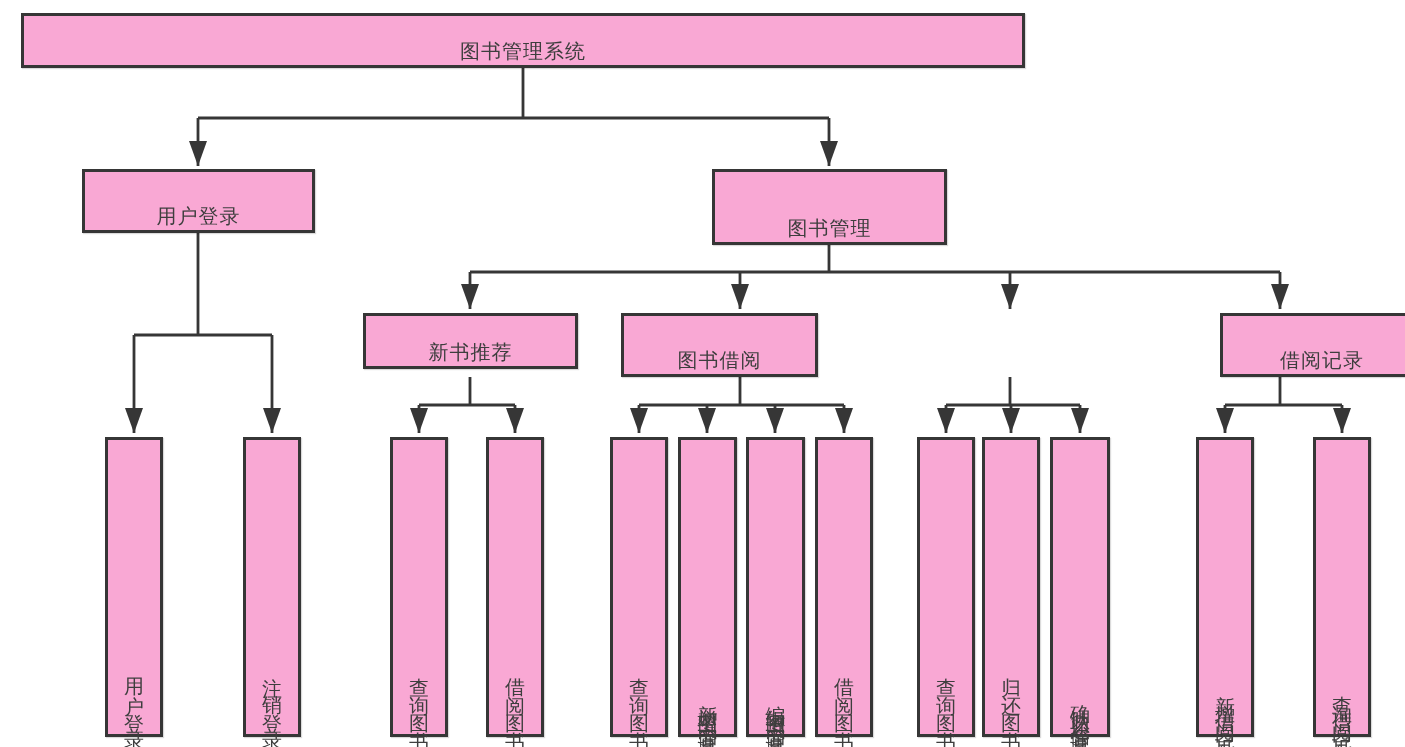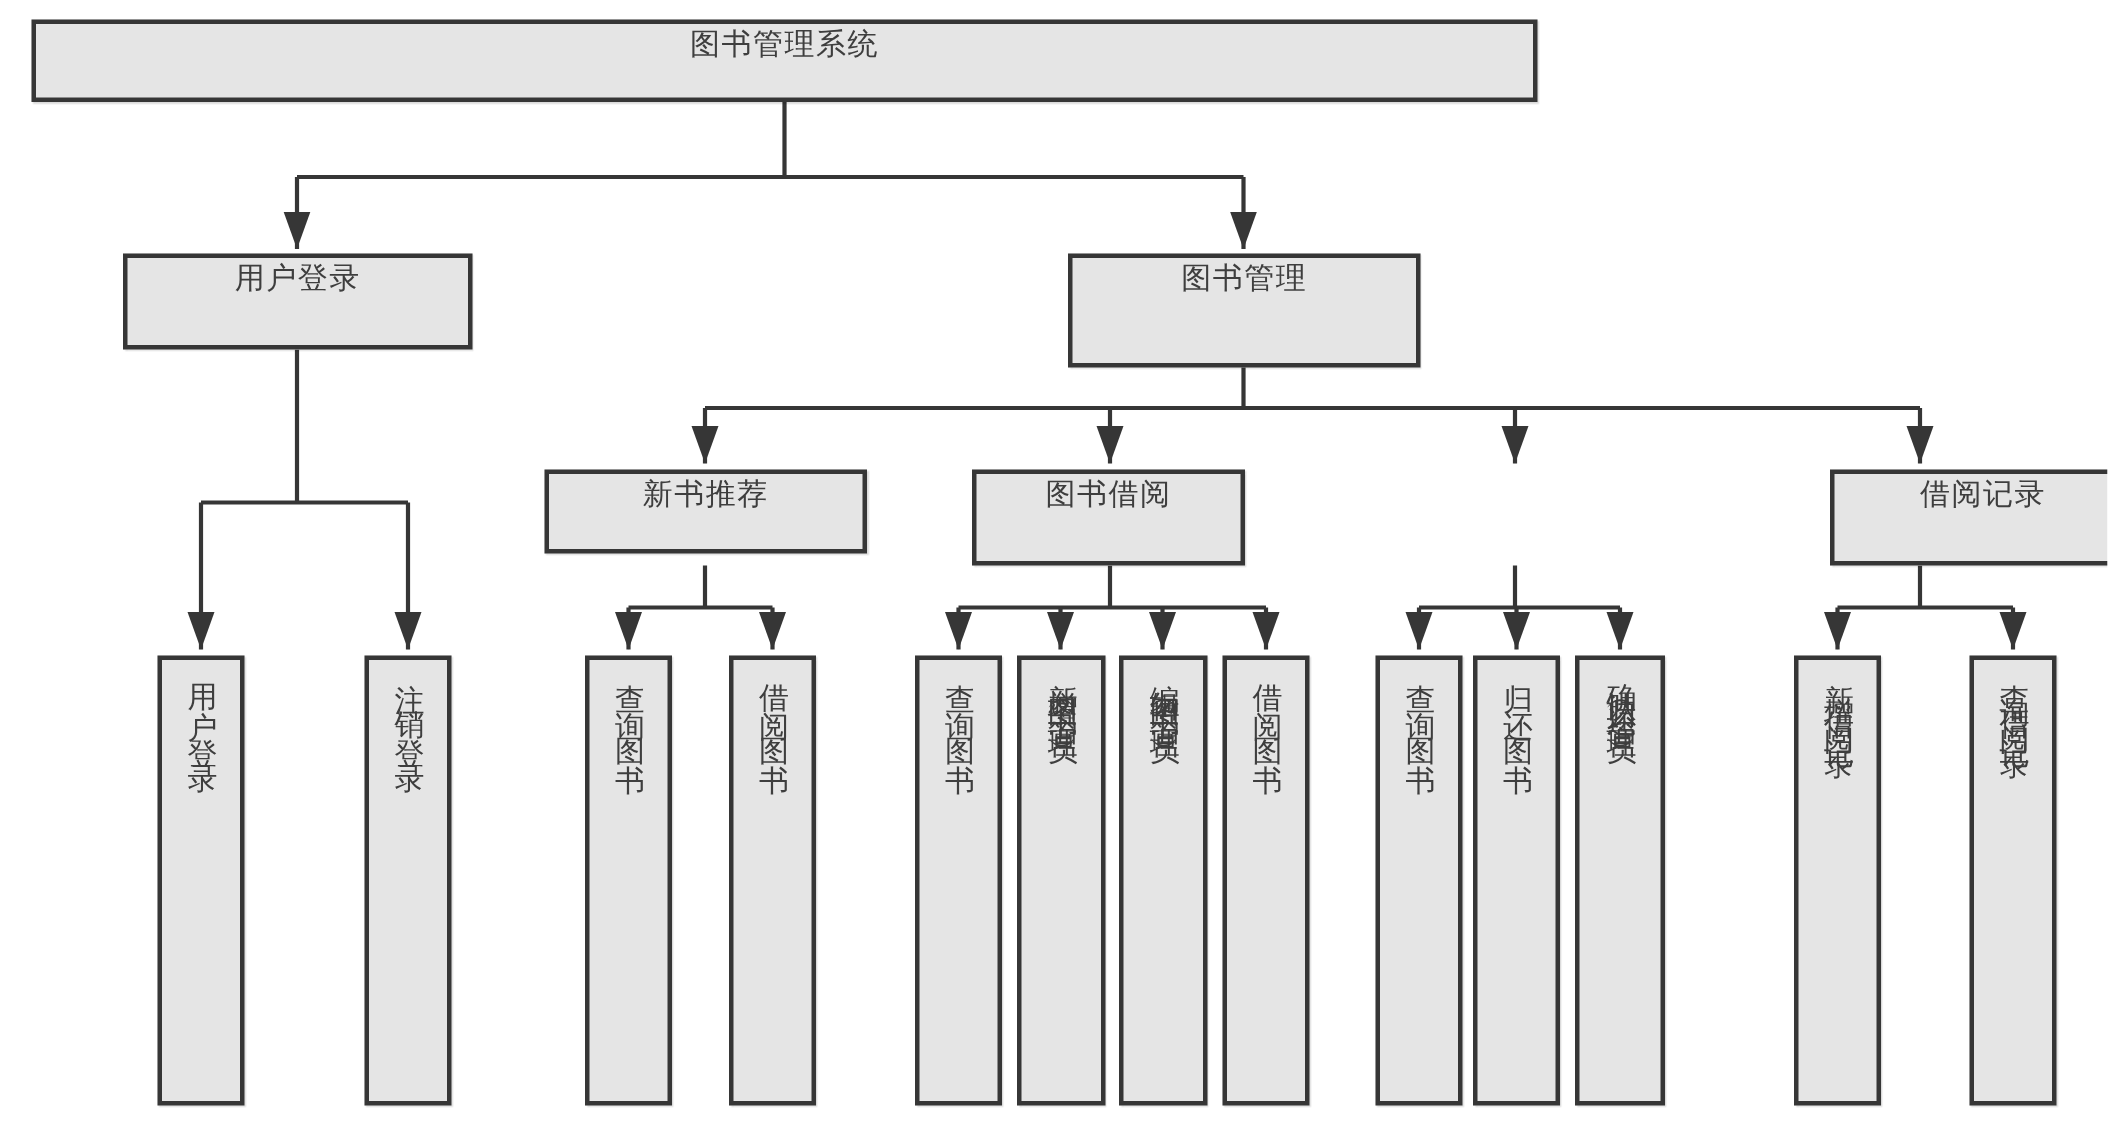--- a/index.html
+++ b/index.html
@@ -23,25 +23,25 @@
   }
   .c {
     stroke: #363636;
     stroke-width: 2.8;
     fill: none;
   }
   .arr { marker-end: url(#arw); }
   .box {
     position: absolute;
     box-sizing: border-box;
-    background: #e5e5e5;
+    background: #f9a8d4;
     border: 3px solid #363636;
     color: #3e3e3e;
     display: flex;
-    align-items: flex-start;
+    align-items: flex-end;
     justify-content: center;
     box-shadow: 1px 1px 1px rgba(0,0,0,0.14);
   }
   .h  { font-size: 20px; letter-spacing: 1px; }
   .v  { font-size: 20px; }
   .vlbl {
     writing-mode: vertical-lr;
     text-orientation: mixed;
     line-height: 1.05;
     white-space: nowrap;
@@ -112,21 +112,21 @@
   <div class="box h" style="left:82px;top:169px;width:233px;height:64px">
     <span>用户登录</span>
   </div>
   <div class="box h" style="left:712px;top:169px;width:235px;height:76px">
     <span>图书管理</span>
   </div>
 
   <div class="box h" style="left:363px;top:313px;width:215px;height:56px">
     <span>新书推荐</span>
   </div>
-  <div class="box h" style="left:648px;top:313px;width:182px;height:64px">
+  <div class="box h" style="left:621px;top:313px;width:197px;height:64px">
     <span>图书借阅</span>
   </div>
   <div class="box h" style="left:1220px;top:313px;width:204px;height:64px">
     <span>借阅记录</span>
   </div>
 
   <div class="box v" style="left:105px;top:437px;width:58px;height:300px">
     <span class="vlbl ls4">用户登录</span>
   </div>
   <div class="box v" style="left:243px;top:437px;width:58px;height:300px">

